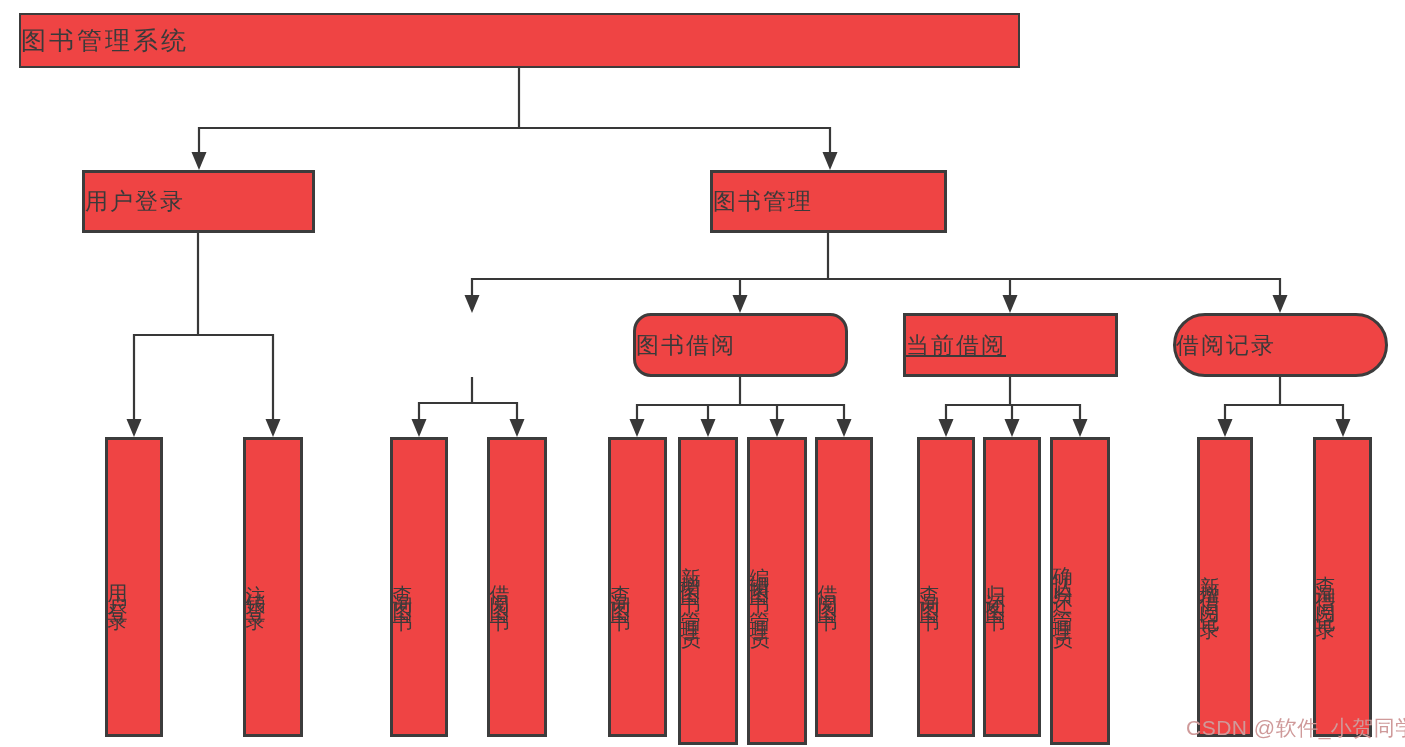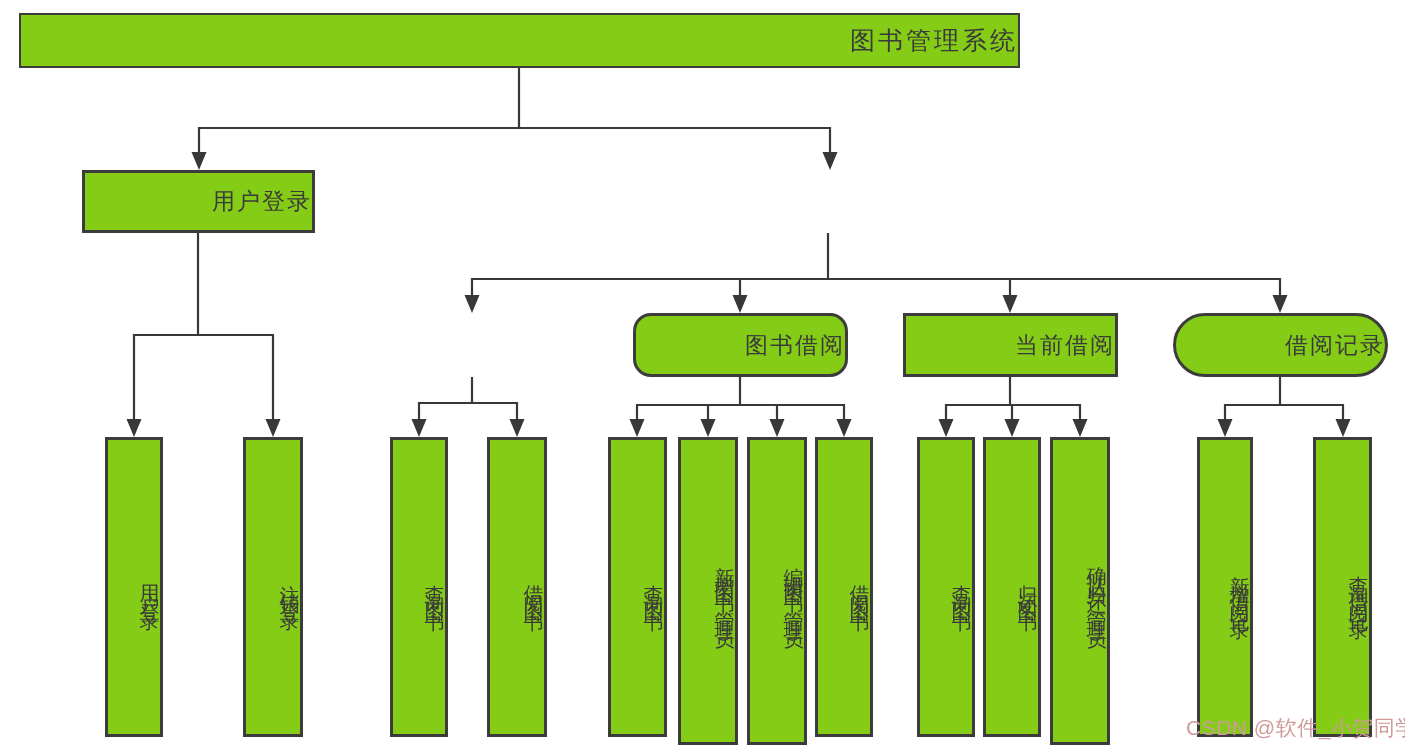--- a/index.html
+++ b/index.html
@@ -7,23 +7,23 @@
     position:relative;
     width:1405px;height:747px;
     background:#ffffff;
     font-family:"Liberation Sans","DejaVu Sans",sans-serif;
     overflow:hidden;
   }
   #wires{position:absolute;left:0;top:0;z-index:1;}
   .node{
     position:absolute;
     box-sizing:border-box;
-    background:#84cc16;
+    background:#ef4444;
     border:3px solid #3c3c3c;
-    display:flex;align-items:center;justify-content:flex-end;
+    display:flex;align-items:center;justify-content:flex-start;
     color:#3a3a3a;
     z-index:2;
   }
   .hbox{font-size:23px;letter-spacing:2px;white-space:nowrap;}
   .rootbox{border-width:2px;font-size:25px;letter-spacing:3px;}
   .vbox > span{
     writing-mode:vertical-rl;
     text-orientation:mixed;
     font-size:20px;
     letter-spacing:9px;
@@ -97,25 +97,28 @@
     </g>
   </svg>
 
   <div class="node hbox rootbox" style="left:19px;top:13px;width:1001px;height:55px;">
     <span>图书管理系统</span>
   </div>
 
   <div class="node hbox" style="left:82px;top:170px;width:233px;height:63px;">
     <span>用户登录</span>
   </div>
+  <div class="node hbox" style="left:710px;top:170px;width:237px;height:63px;">
+    <span>图书管理</span>
+  </div>
 
   <div class="node hbox" style="left:633px;top:313px;width:215px;height:64px;border-radius:18px;">
     <span>图书借阅</span>
   </div>
-  <div class="node hbox" style="left:903px;top:313px;width:215px;height:64px;">
+  <div class="node hbox" style="left:903px;top:313px;width:215px;height:64px;text-decoration:underline;">
     <span>当前借阅</span>
   </div>
   <div class="node hbox" style="left:1173px;top:313px;width:215px;height:64px;border-radius:32px;">
     <span>借阅记录</span>
   </div>
 
   <div class="node vbox" style="left:105px;top:437px;width:58px;height:300px;">
     <span>用户登录</span>
   </div>
   <div class="node vbox" style="left:243px;top:437px;width:60px;height:300px;">

